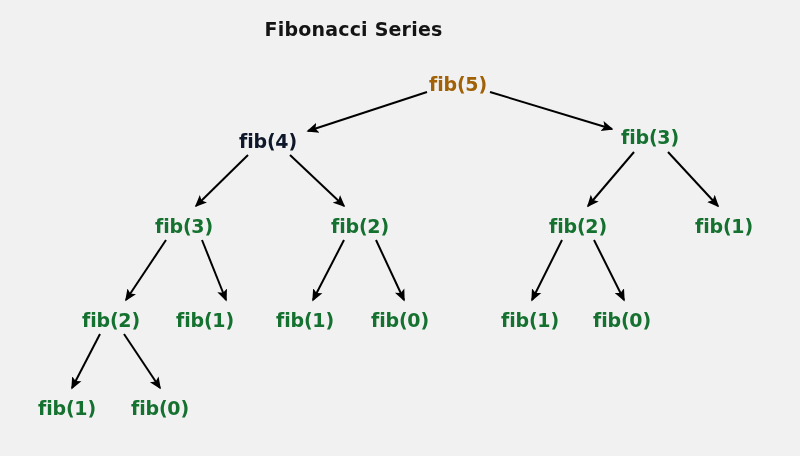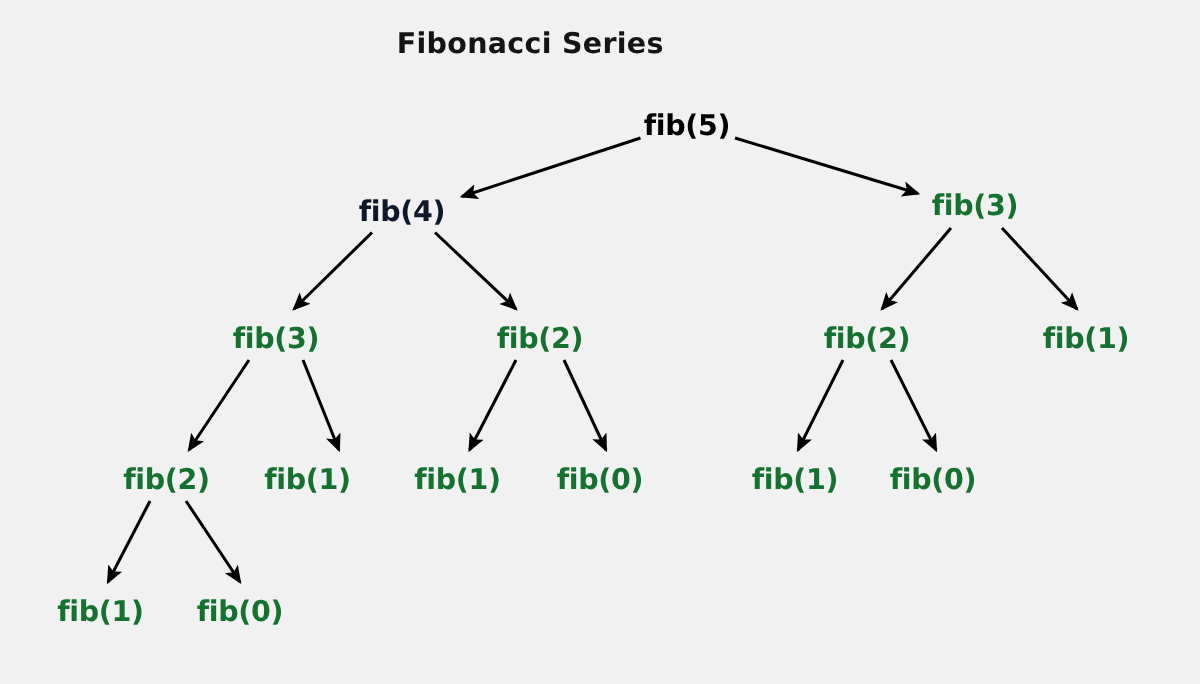--- a/index.html
+++ b/index.html
@@ -71,21 +71,21 @@
         <line x1="344" y1="240" x2="313" y2="300" stroke="#000000" stroke-width="2" marker-end="url(#arrowhead)"></line>
         <line x1="376" y1="240" x2="404" y2="300" stroke="#000000" stroke-width="2" marker-end="url(#arrowhead)"></line>
         <line x1="562" y1="240" x2="532" y2="300" stroke="#000000" stroke-width="2" marker-end="url(#arrowhead)"></line>
         <line x1="594" y1="240" x2="624" y2="300" stroke="#000000" stroke-width="2" marker-end="url(#arrowhead)"></line>
         <line x1="100" y1="334" x2="72" y2="388" stroke="#000000" stroke-width="2" marker-end="url(#arrowhead)"></line>
         <line x1="124" y1="334" x2="160" y2="388" stroke="#000000" stroke-width="2" marker-end="url(#arrowhead)"></line>
       </g>
   </svg>
 
   <div id="node-layer">
-      <div class="node" style="left: 458px; top: 84px; color: #000000;">fib(5)</div>
+      <div class="node" style="left: 458px; top: 84px; color: #a16207;">fib(5)</div>
       <div class="node" style="left: 268px; top: 141px; color: #0f172a;">fib(4)</div>
       <div class="node" style="left: 650px; top: 137px; color: rgb(21, 113, 47);">fib(3)</div>
       <div class="node" style="left: 184px; top: 226px; color: rgb(21, 113, 47);">fib(3)</div>
       <div class="node" style="left: 360px; top: 226px; color: rgb(21, 113, 47);">fib(2)</div>
       <div class="node" style="left: 578px; top: 226px; color: rgb(21, 113, 47);">fib(2)</div>
       <div class="node" style="left: 724px; top: 226px; color: rgb(21, 113, 47);">fib(1)</div>
       <div class="node" style="left: 111px; top: 320px; color: rgb(21, 113, 47);">fib(2)</div>
       <div class="node" style="left: 205px; top: 320px; color: rgb(21, 113, 47);">fib(1)</div>
       <div class="node" style="left: 305px; top: 320px; color: rgb(21, 113, 47);">fib(1)</div>
       <div class="node" style="left: 400px; top: 320px; color: rgb(21, 113, 47);">fib(0)</div>

